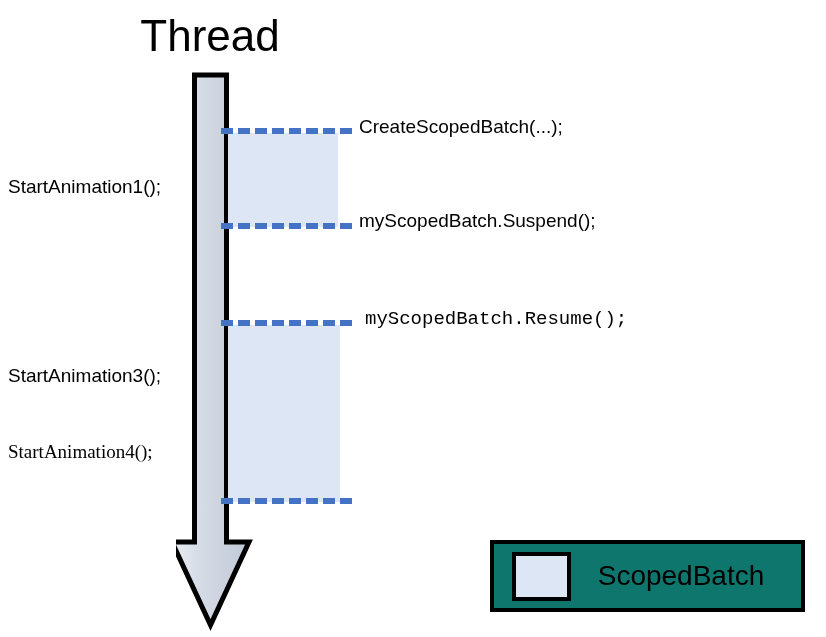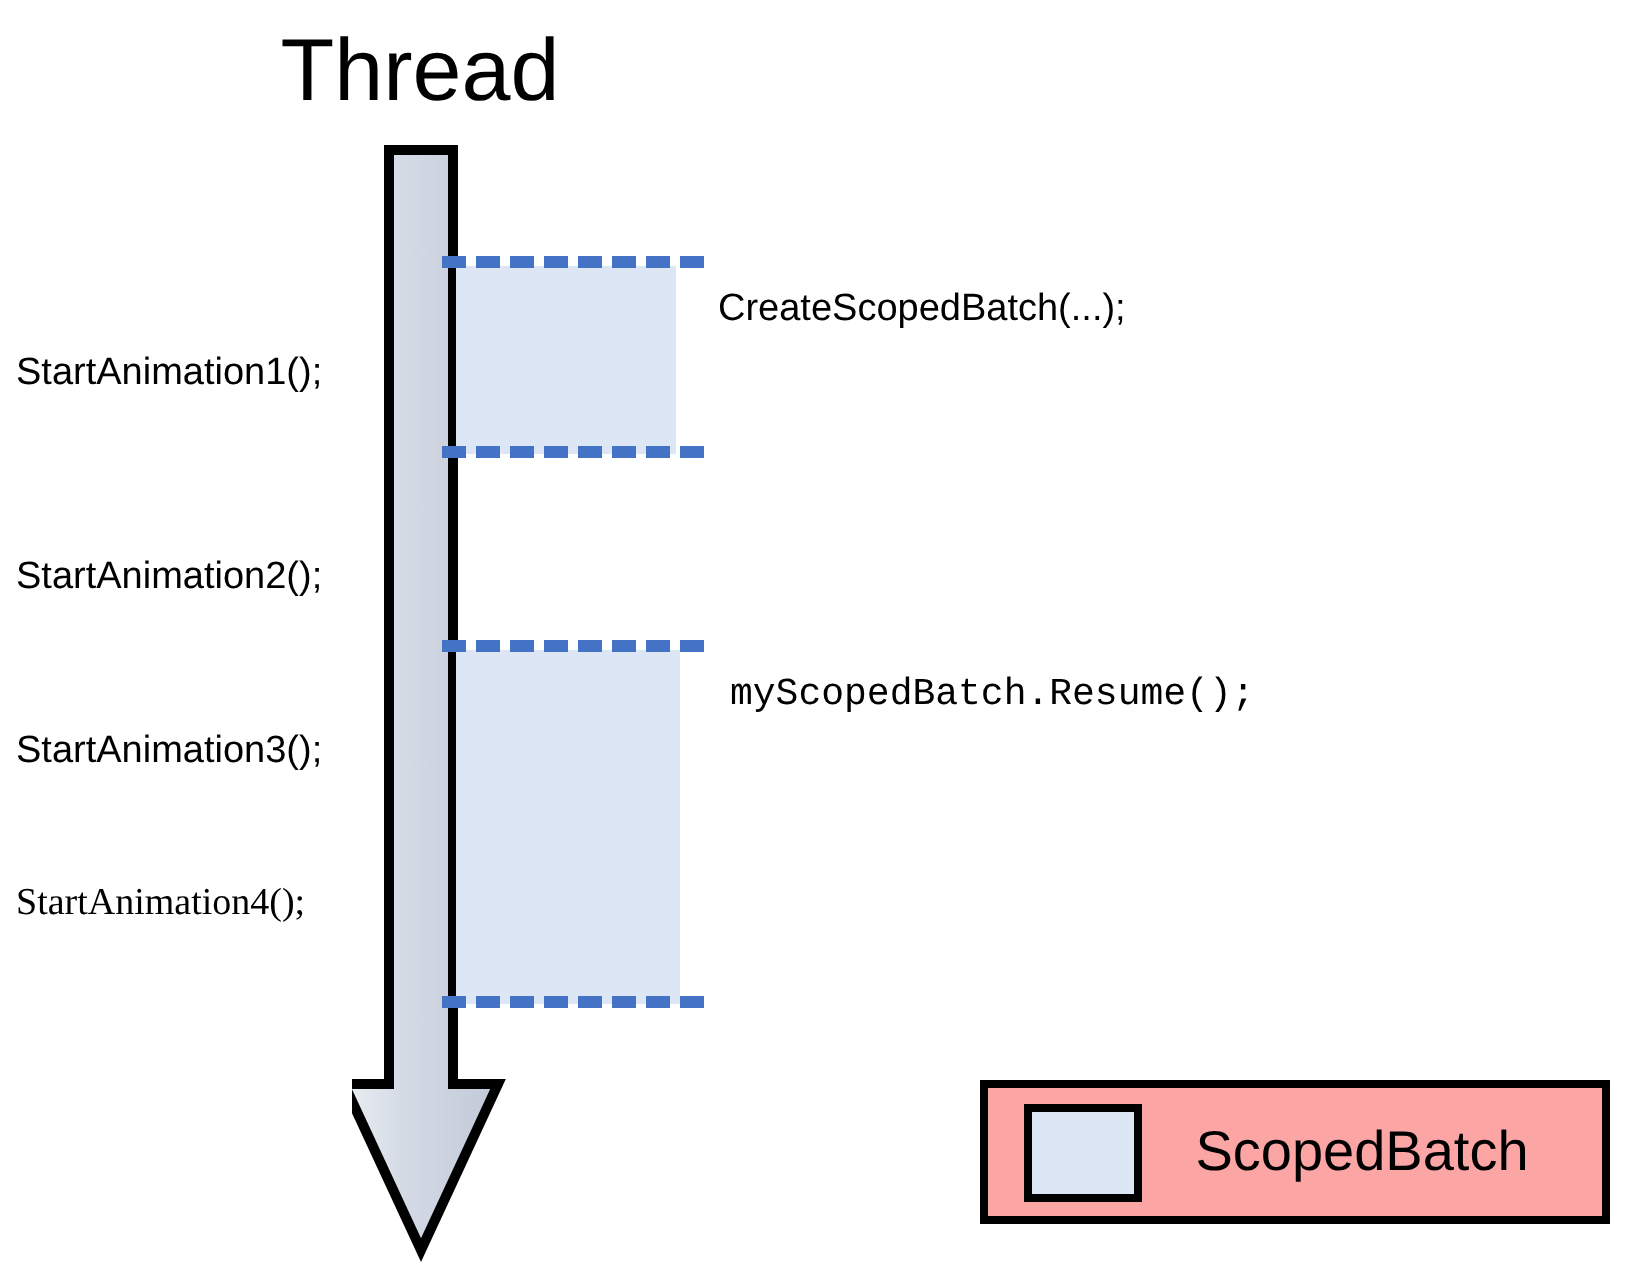--- a/index.html
+++ b/index.html
@@ -85,35 +85,34 @@
   #label-start-animation-2 { top: 265px; }
   #label-start-animation-3 { top: 352px; }
   #label-start-animation-4 { top: 428px; font-family: Liberation Serif, serif; }
 
   .batch-api-label {
     position: absolute;
     font-size: 19px;
     line-height: 24px;
     color: #000000;
     white-space: nowrap;
-    margin-top: 28px;
   }
   #label-create-scoped-batch { left: 359px; top: 115px; }
   #label-suspend             { left: 359px; top: 209px; }
   #label-resume              { left: 365px; top: 307px; font-family: Liberation Mono, monospace; }
   #label-end                 { left: 358px; top: 490px; }
 
   
   #legend {
     position: absolute;
     left: 490px;
     top: 540px;
     width: 315px;
     height: 72px;
-    background: #fca5a5;
+    background: #0f766e;
     border: 4px solid #000000;
     box-sizing: border-box;
     display: flex;
     align-items: center;
   }
   #legend-swatch {
     width: 59px;
     height: 49px;
     margin-left: 18px;
     background: #dce6f4;
@@ -151,25 +150,25 @@
 
   <div class="batch-region" id="batch-region-1"></div>
   <div class="batch-region" id="batch-region-2"></div>
 
   <div class="batch-divider" id="divider-create"></div>
   <div class="batch-divider" id="divider-suspend"></div>
   <div class="batch-divider" id="divider-resume"></div>
   <div class="batch-divider" id="divider-end"></div>
 
   <div class="thread-call-label" id="label-start-animation-1">StartAnimation1();</div>
-  <div class="thread-call-label" id="label-start-animation-2">StartAnimation2();</div>
   <div class="thread-call-label" id="label-start-animation-3">StartAnimation3();</div>
   <div class="thread-call-label" id="label-start-animation-4">StartAnimation4();</div>
 
   <div class="batch-api-label" id="label-create-scoped-batch">CreateScopedBatch(...);</div>
+  <div class="batch-api-label" id="label-suspend">myScopedBatch.Suspend();</div>
   <div class="batch-api-label" id="label-resume">myScopedBatch.Resume();</div>
 
   <div id="legend">
     <div id="legend-swatch"></div>
     <div id="legend-label">ScopedBatch</div>
   </div>
 
 </div>
 
 </body></html>

